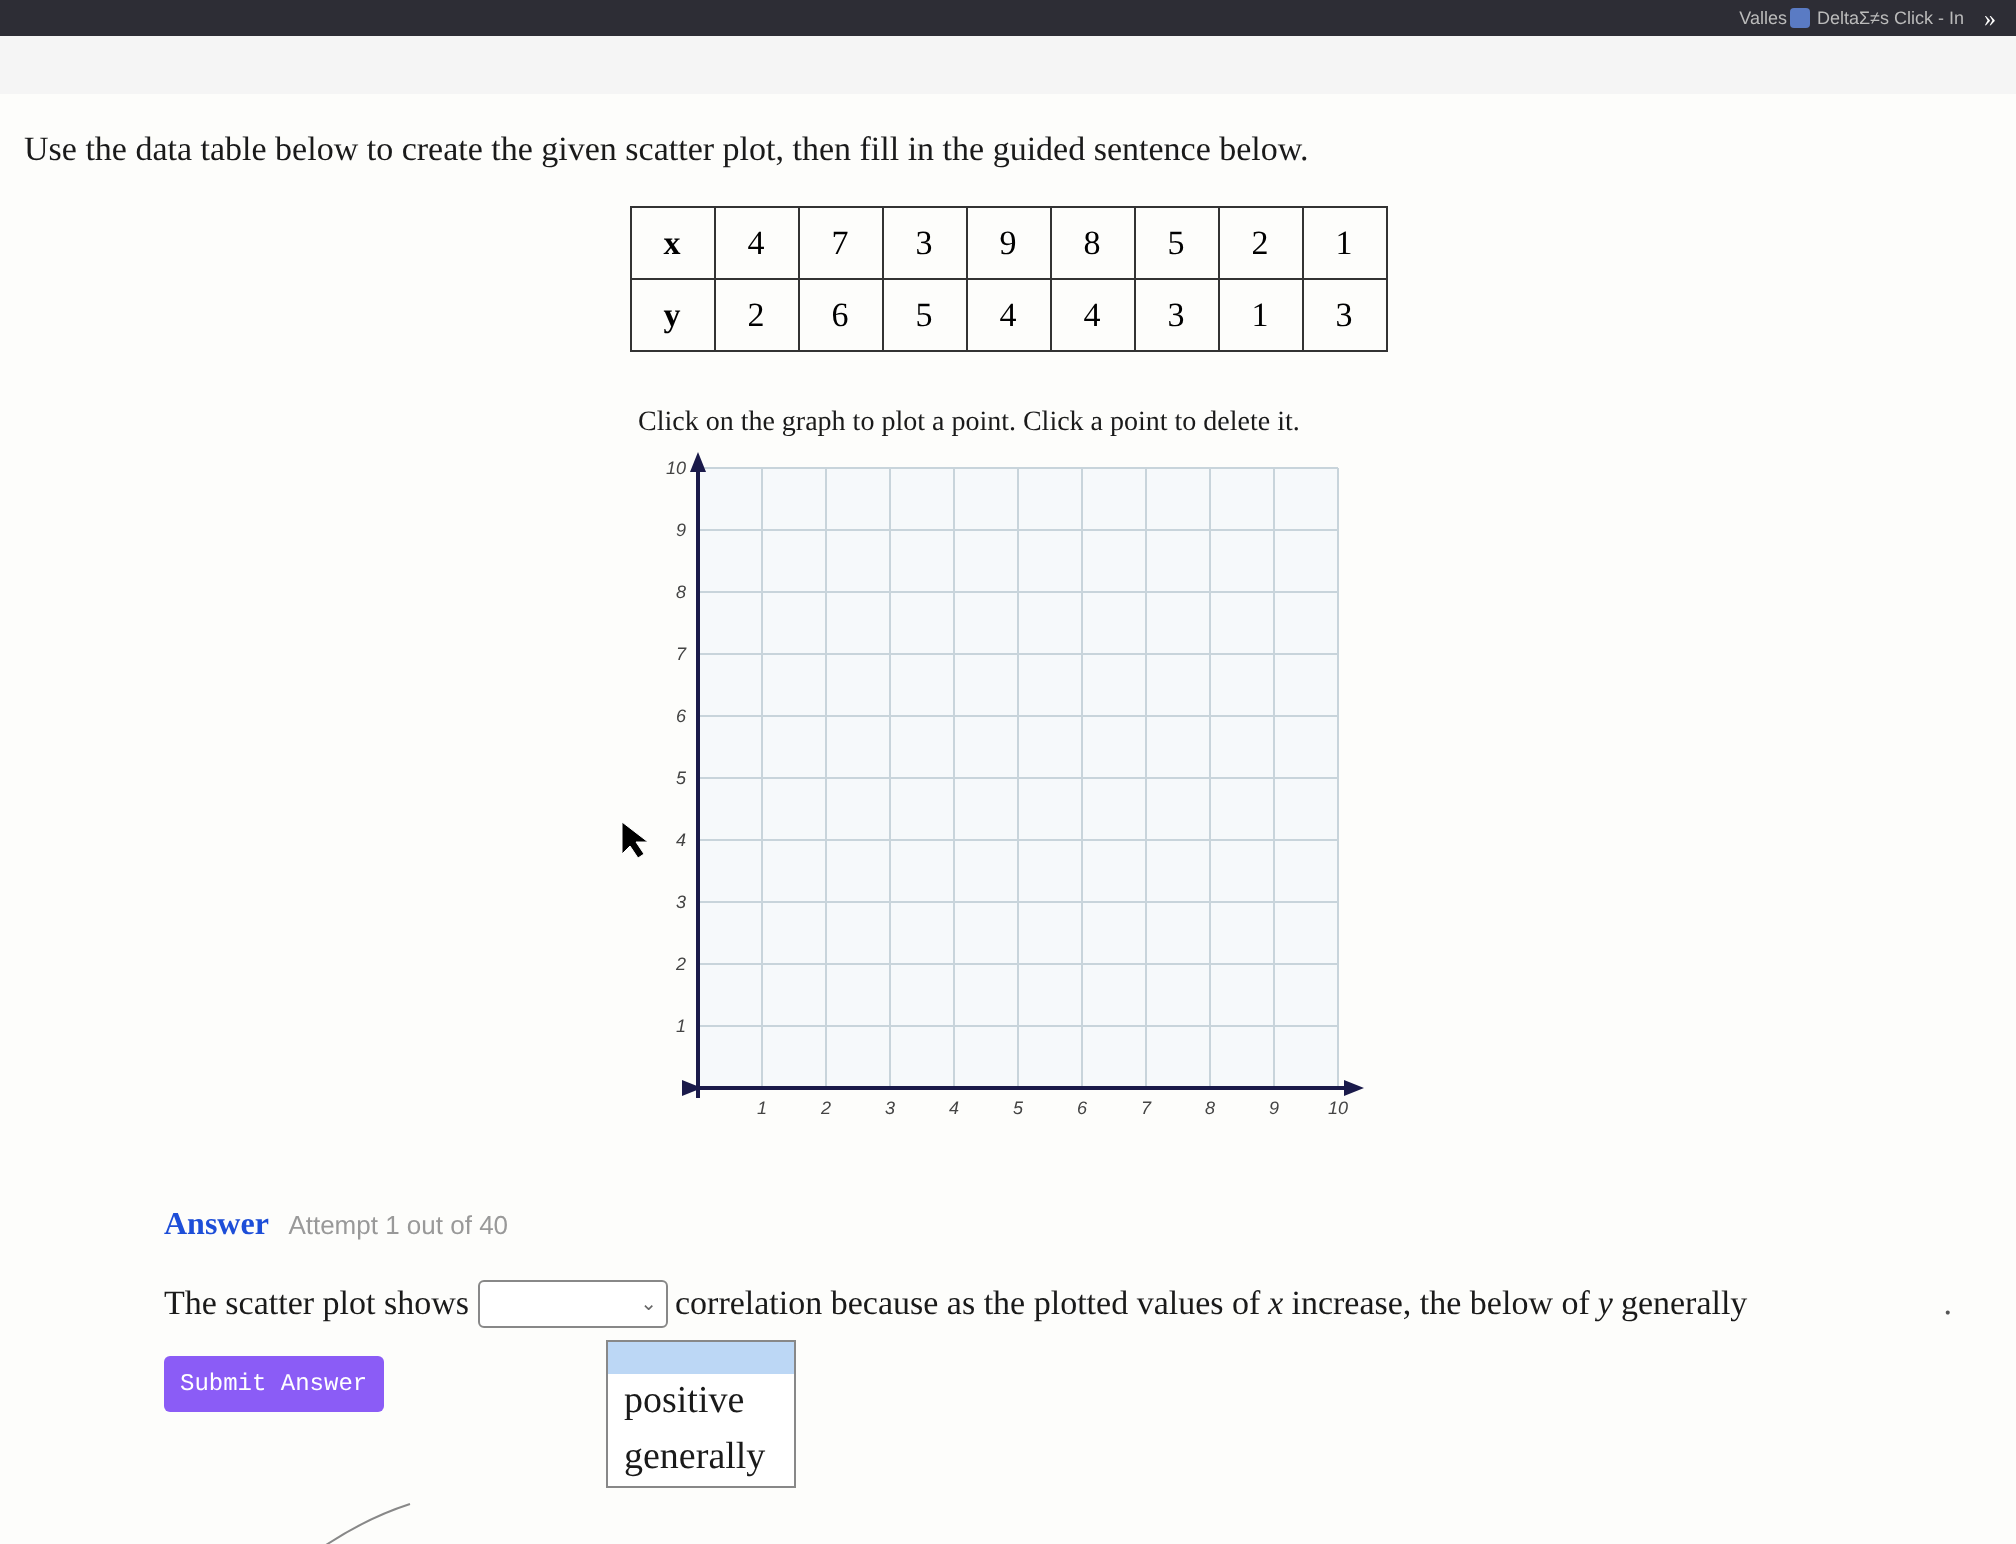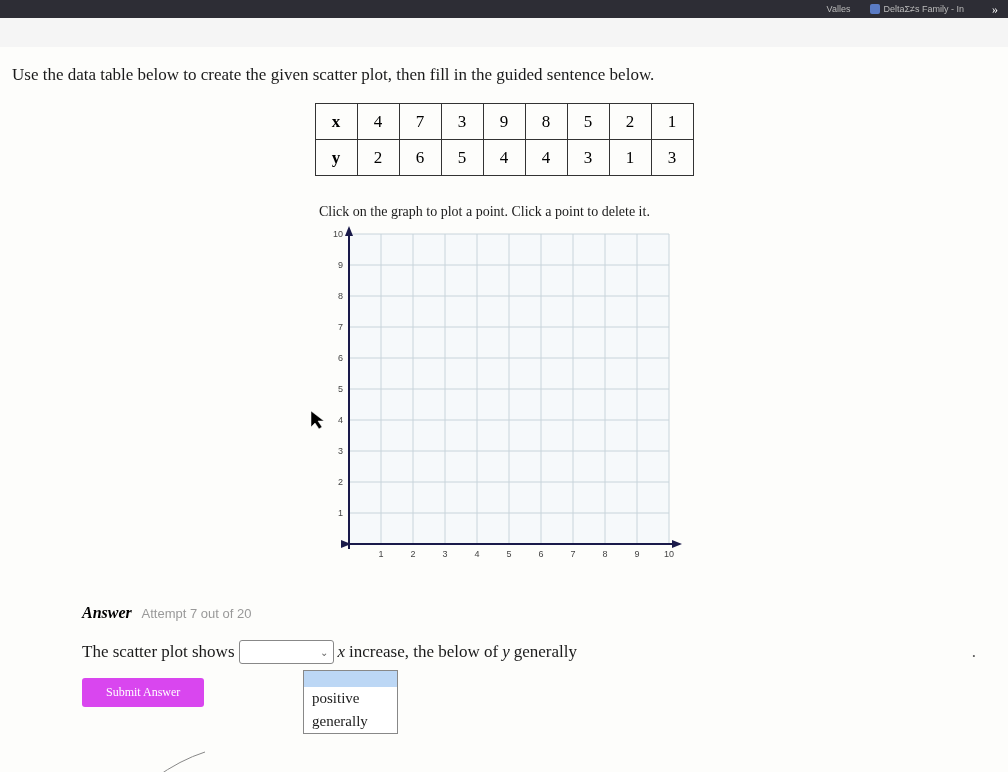--- a/index.html
+++ b/index.html
@@ -1,56 +1,56 @@
 <!DOCTYPE html>
 <html><head>
 <meta charset="utf-8">
 <style>
 * { box-sizing: border-box; margin: 0; padding: 0; }
 body { font-family: Georgia, 'Times New Roman', serif; background: #f5f5f5; width: 1008px; height: 772px; overflow: hidden; position: relative; }
-.topbar { background: #2d2d35; height: 18px; width: 100%; display: flex; align-items: center; justify-content: flex-end; padding: 0 10px; gap: 20px; }
+.topbar { background: #2d2d35; height: 18px; width: 100%; display: flex; align-items: center; justify-content: flex-end; padding: 0 10px; gap: 2px; }
 .topbar-item { color: #bbb; font-size: 9px; font-family: Arial, sans-serif; display: flex; align-items: center; gap: 3px; }
 .topbar-icon { width: 10px; height: 10px; border-radius: 2px; background: #5a7bc4; display: inline-block; }
 .chevrons { color: #fff; font-size: 12px; margin-left: 8px; }
 .content { background: #fdfdfb; padding: 18px 12px 40px 12px; position: relative; height: calc(100% - 18px); margin-top: 29px; }
 .prompt { font-size: 17px; color: #1a1a1a; margin-bottom: 18px; }
 .data-table-wrap { display: flex; justify-content: center; margin-bottom: 28px; }
 .data-table { border-collapse: collapse; }
 .data-table td { border: 1.5px solid #333; width: 42px; height: 36px; text-align: center; font-size: 17px; font-family: Georgia, serif; }
 .data-table td.hdr { font-weight: bold; }
 .graph-section { display: flex; flex-direction: column; align-items: center; margin-bottom: 30px; }
 .graph-caption { font-size: 14px; color: #1a1a1a; margin-bottom: 4px; text-align: left; width: 370px; }
-.graph-wrap { position: relative; width: 370px; height: 350px; }
+.graph-wrap { position: relative; width: 370px; height: 350px; font-style: italic; }
 .graph-svg { display: block; }
 .answer-row { font-size: 15px; color: #333; margin-left: 70px; margin-bottom: 18px; }
-.answer-label { font-weight: bold; color: #000000; font-size: 16px; font-style: italic; }
+.answer-label { font-weight: bold; color: #1d4ed8; font-size: 16px; }
 .attempt { color: #999; font-size: 13px; margin-left: 6px; font-family: Arial, sans-serif; }
 .sentence-row { margin-left: 70px; font-size: 17px; color: #1a1a1a; display: flex; align-items: center; flex-wrap: wrap; gap: 4px; position: relative; justify-content: center; }
 .dropdown-field { display: inline-flex; align-items: center; border: 1px solid #888; background: #fff; width: 95px; height: 24px; padding: 0 4px; font-size: 13px; position: relative; cursor: pointer; border-radius: 3px; }
 .dropdown-caret { margin-left: auto; font-size: 10px; color: #666; }
 .varx, .vary { font-style: italic; font-family: 'Times New Roman', serif; }
-.submit-btn { background: #d946ef; color: #fff; border: none; padding: 7px 24px; font-size: 12px; font-family: Liberation Serif, serif; border-radius: 3px; margin-left: 70px; margin-top: 14px; cursor: pointer; }
-.dropdown-menu { position: absolute; left: 221px; top: 30px; width: 95px; background: #fff; border: 1px solid #888; font-size: 15px; z-index: 10; }
+.submit-btn { background: #8b5cf6; color: #fff; border: none; padding: 7px 8px; font-size: 12px; font-family: Liberation Mono, monospace; border-radius: 3px; margin-left: 70px; margin-top: 14px; cursor: pointer; }
+.dropdown-menu { position: absolute; left: 221px; top: 30px; width: 95px; background: #fff; border: 1px solid #888; font-size: 19px; z-index: 10; }
 .dropdown-menu .dd-highlight { background: #bcd7f5; padding: 3px 8px; height: 16px; }
 .dropdown-menu .dd-item { padding: 3px 8px; cursor: pointer; font-family: Georgia, serif; }
 .cursor-arrow { position: absolute; left: 268px; top: 420px; z-index: 20; }
 .bottom-shadow { position: absolute; left: 0; right: 0; bottom: 0; height: 8px; background: linear-gradient(to bottom, rgba(0,0,0,0), rgba(0,0,0,0.4)); }
 .pointer-line { position: absolute; left: 150px; top: 703px; width: 60px; height: 30px; }
 .trailing-dot { color: #555; margin-left: auto; margin-right: 20px; }
 </style>
 </head>
 <body>
 
 <div class="topbar">
   <span class="topbar-item">
       <span>Valles</span>
     </span>
   <span class="topbar-item">
       <span class="topbar-icon"></span>
-      <span>DeltaΣ≠s Family - In</span>
+      <span>DeltaΣ≠s Click - In</span>
     </span>
   <span class="chevrons">»</span>
 </div>
 
 <div class="content">
 
   <div class="prompt">Use the data table below to create the given scatter plot, then fill in the guided sentence below.</div>
 
   <div class="data-table-wrap">
     <table class="data-table">
@@ -149,29 +149,30 @@
       </svg>
 
       <svg class="cursor-arrow" width="18" height="22" style="position:absolute; left:-10px; top:185px;">
         <polygon points="2,2 2,18 6,14 10,20 13,18 9,12 15,12" fill="#000" stroke="#fff" stroke-width="0.5"></polygon>
       </svg>
     </div>
   </div>
 
   <div class="answer-row">
     <span class="answer-label">Answer</span>
-    <span class="attempt">Attempt 7 out of 20</span>
+    <span class="attempt">Attempt 1 out of 40</span>
   </div>
 
   <div class="sentence-row">
     <span>The scatter plot shows</span>
     <span class="dropdown-field">
       <span></span>
       <span class="dropdown-caret">⌄</span>
     </span>
+    <span>correlation because as the plotted values of</span>
     <span class="varx">x</span>
     <span>increase, the below of</span>
     <span class="vary">y</span>
     <span>generally</span>
     <span class="trailing-dot">.</span>
 
     <div class="dropdown-menu">
       <div class="dd-highlight"></div>
       <div class="dd-item">positive</div>
       <div class="dd-item">generally</div>

